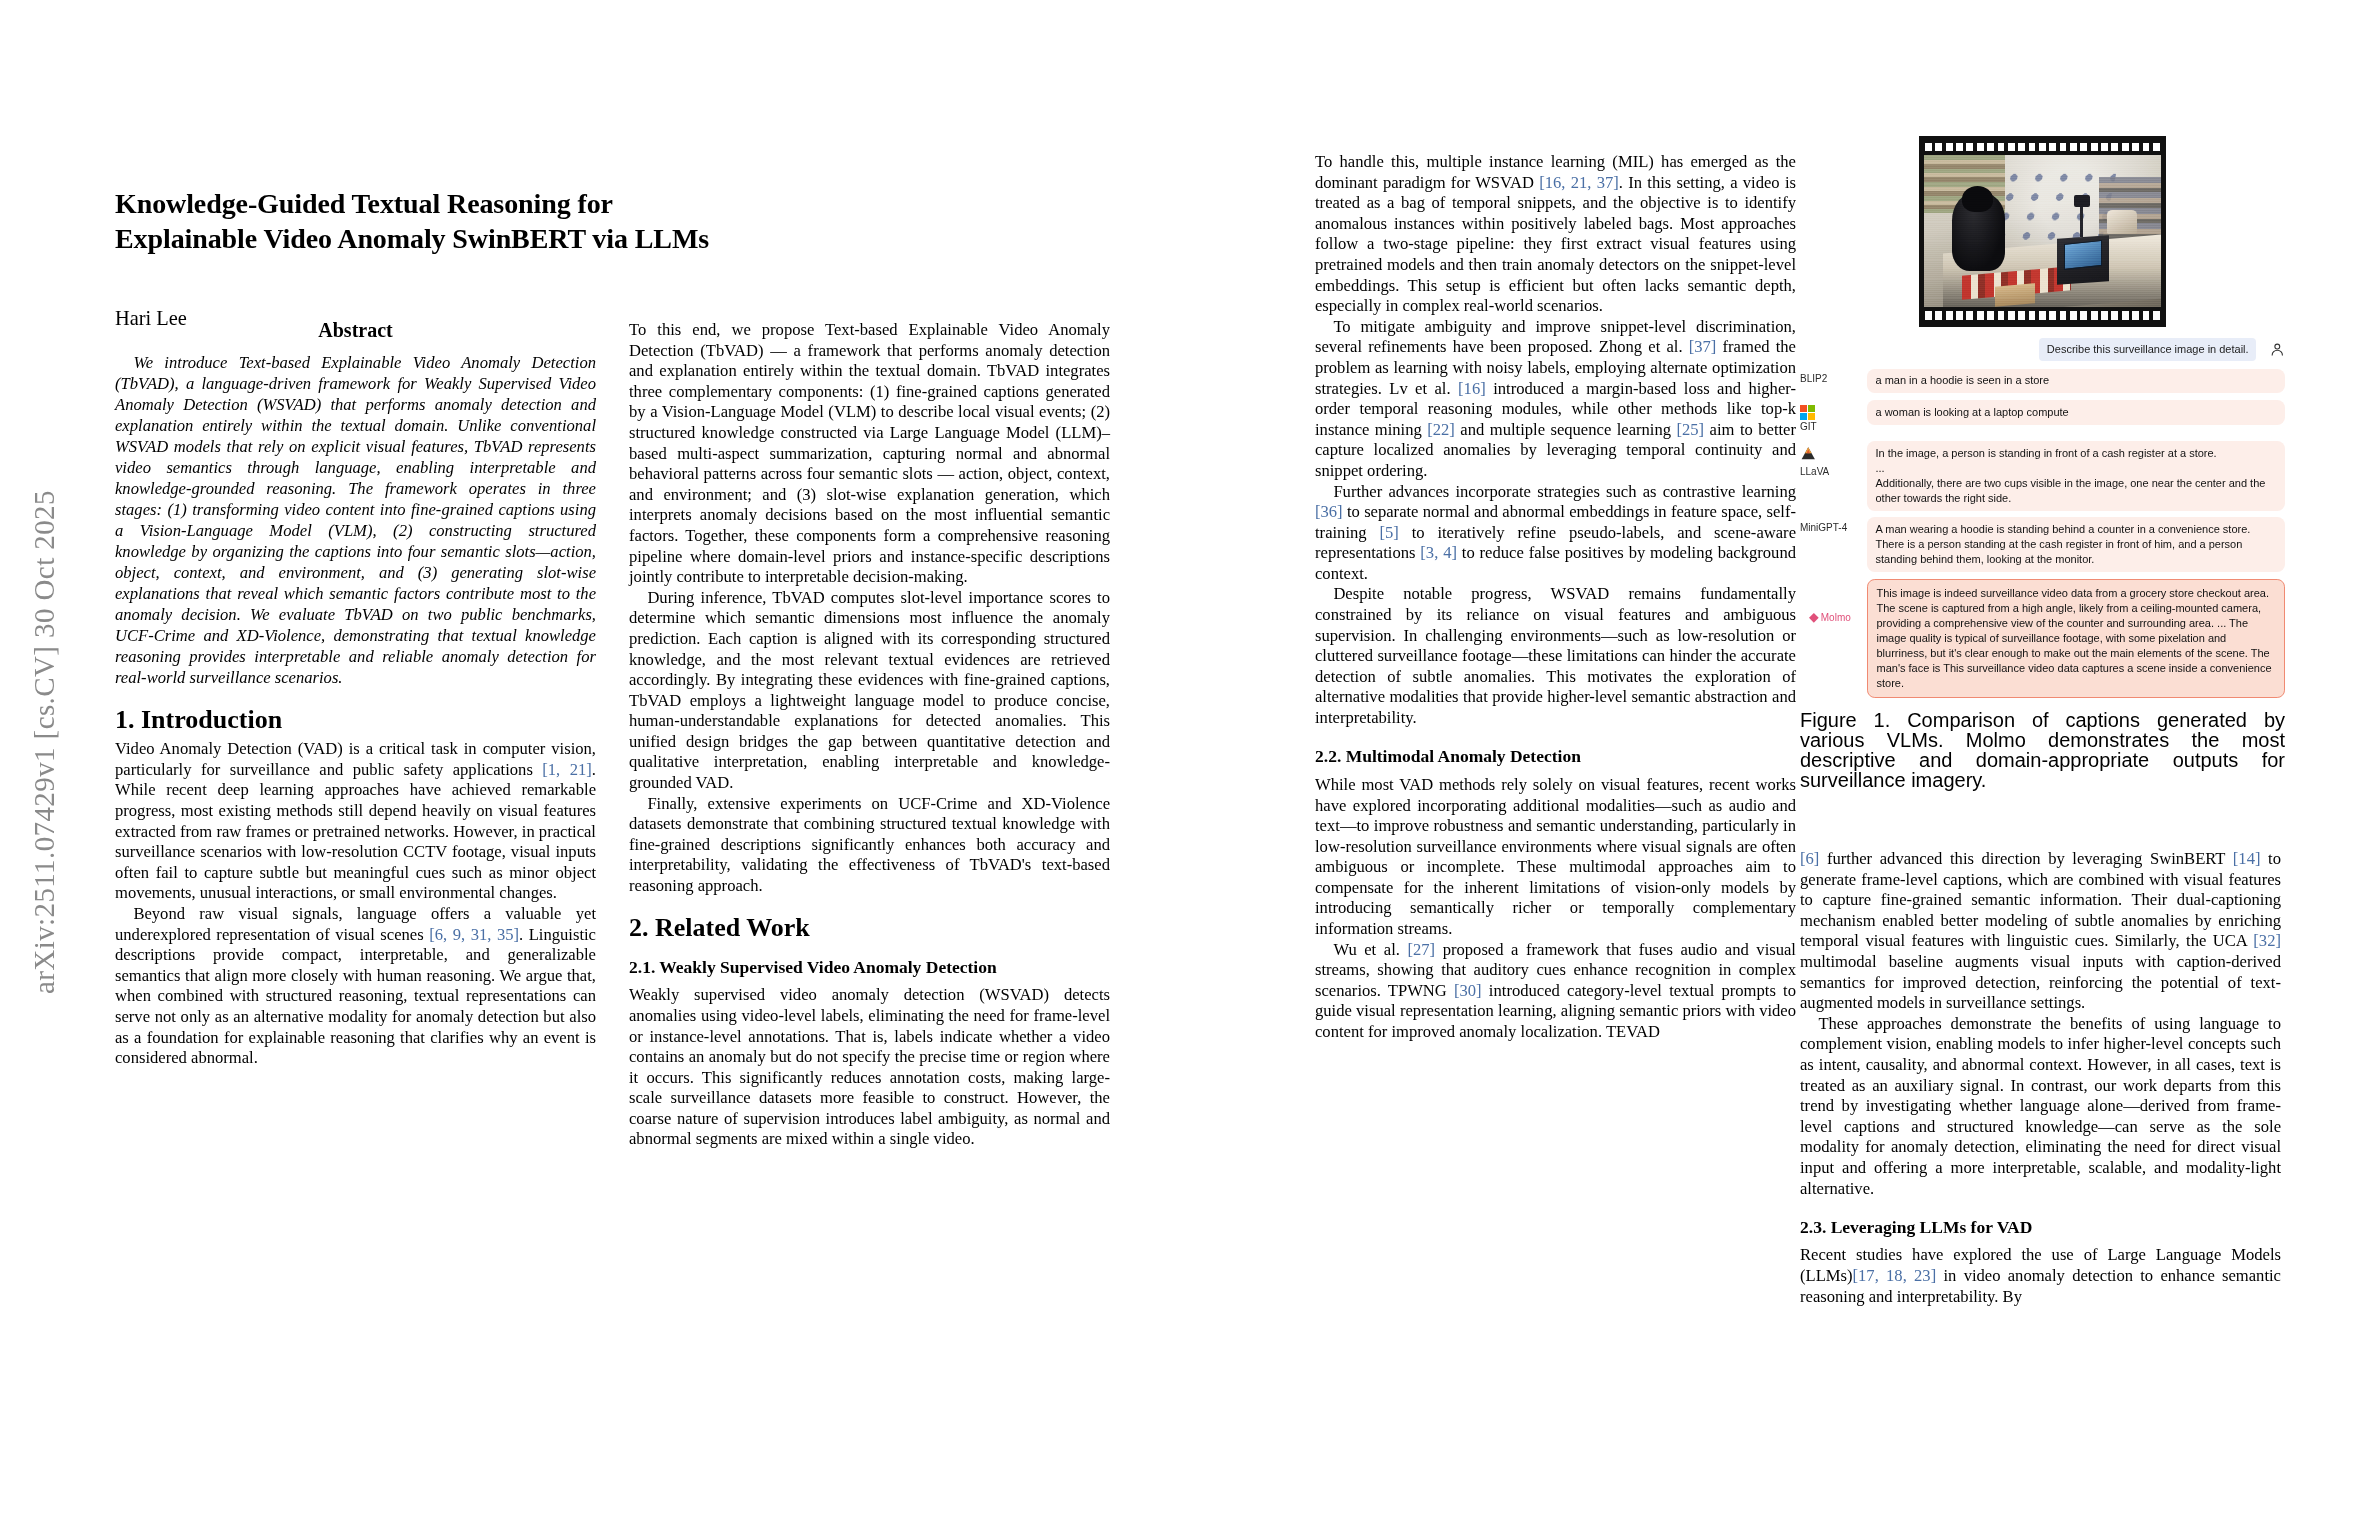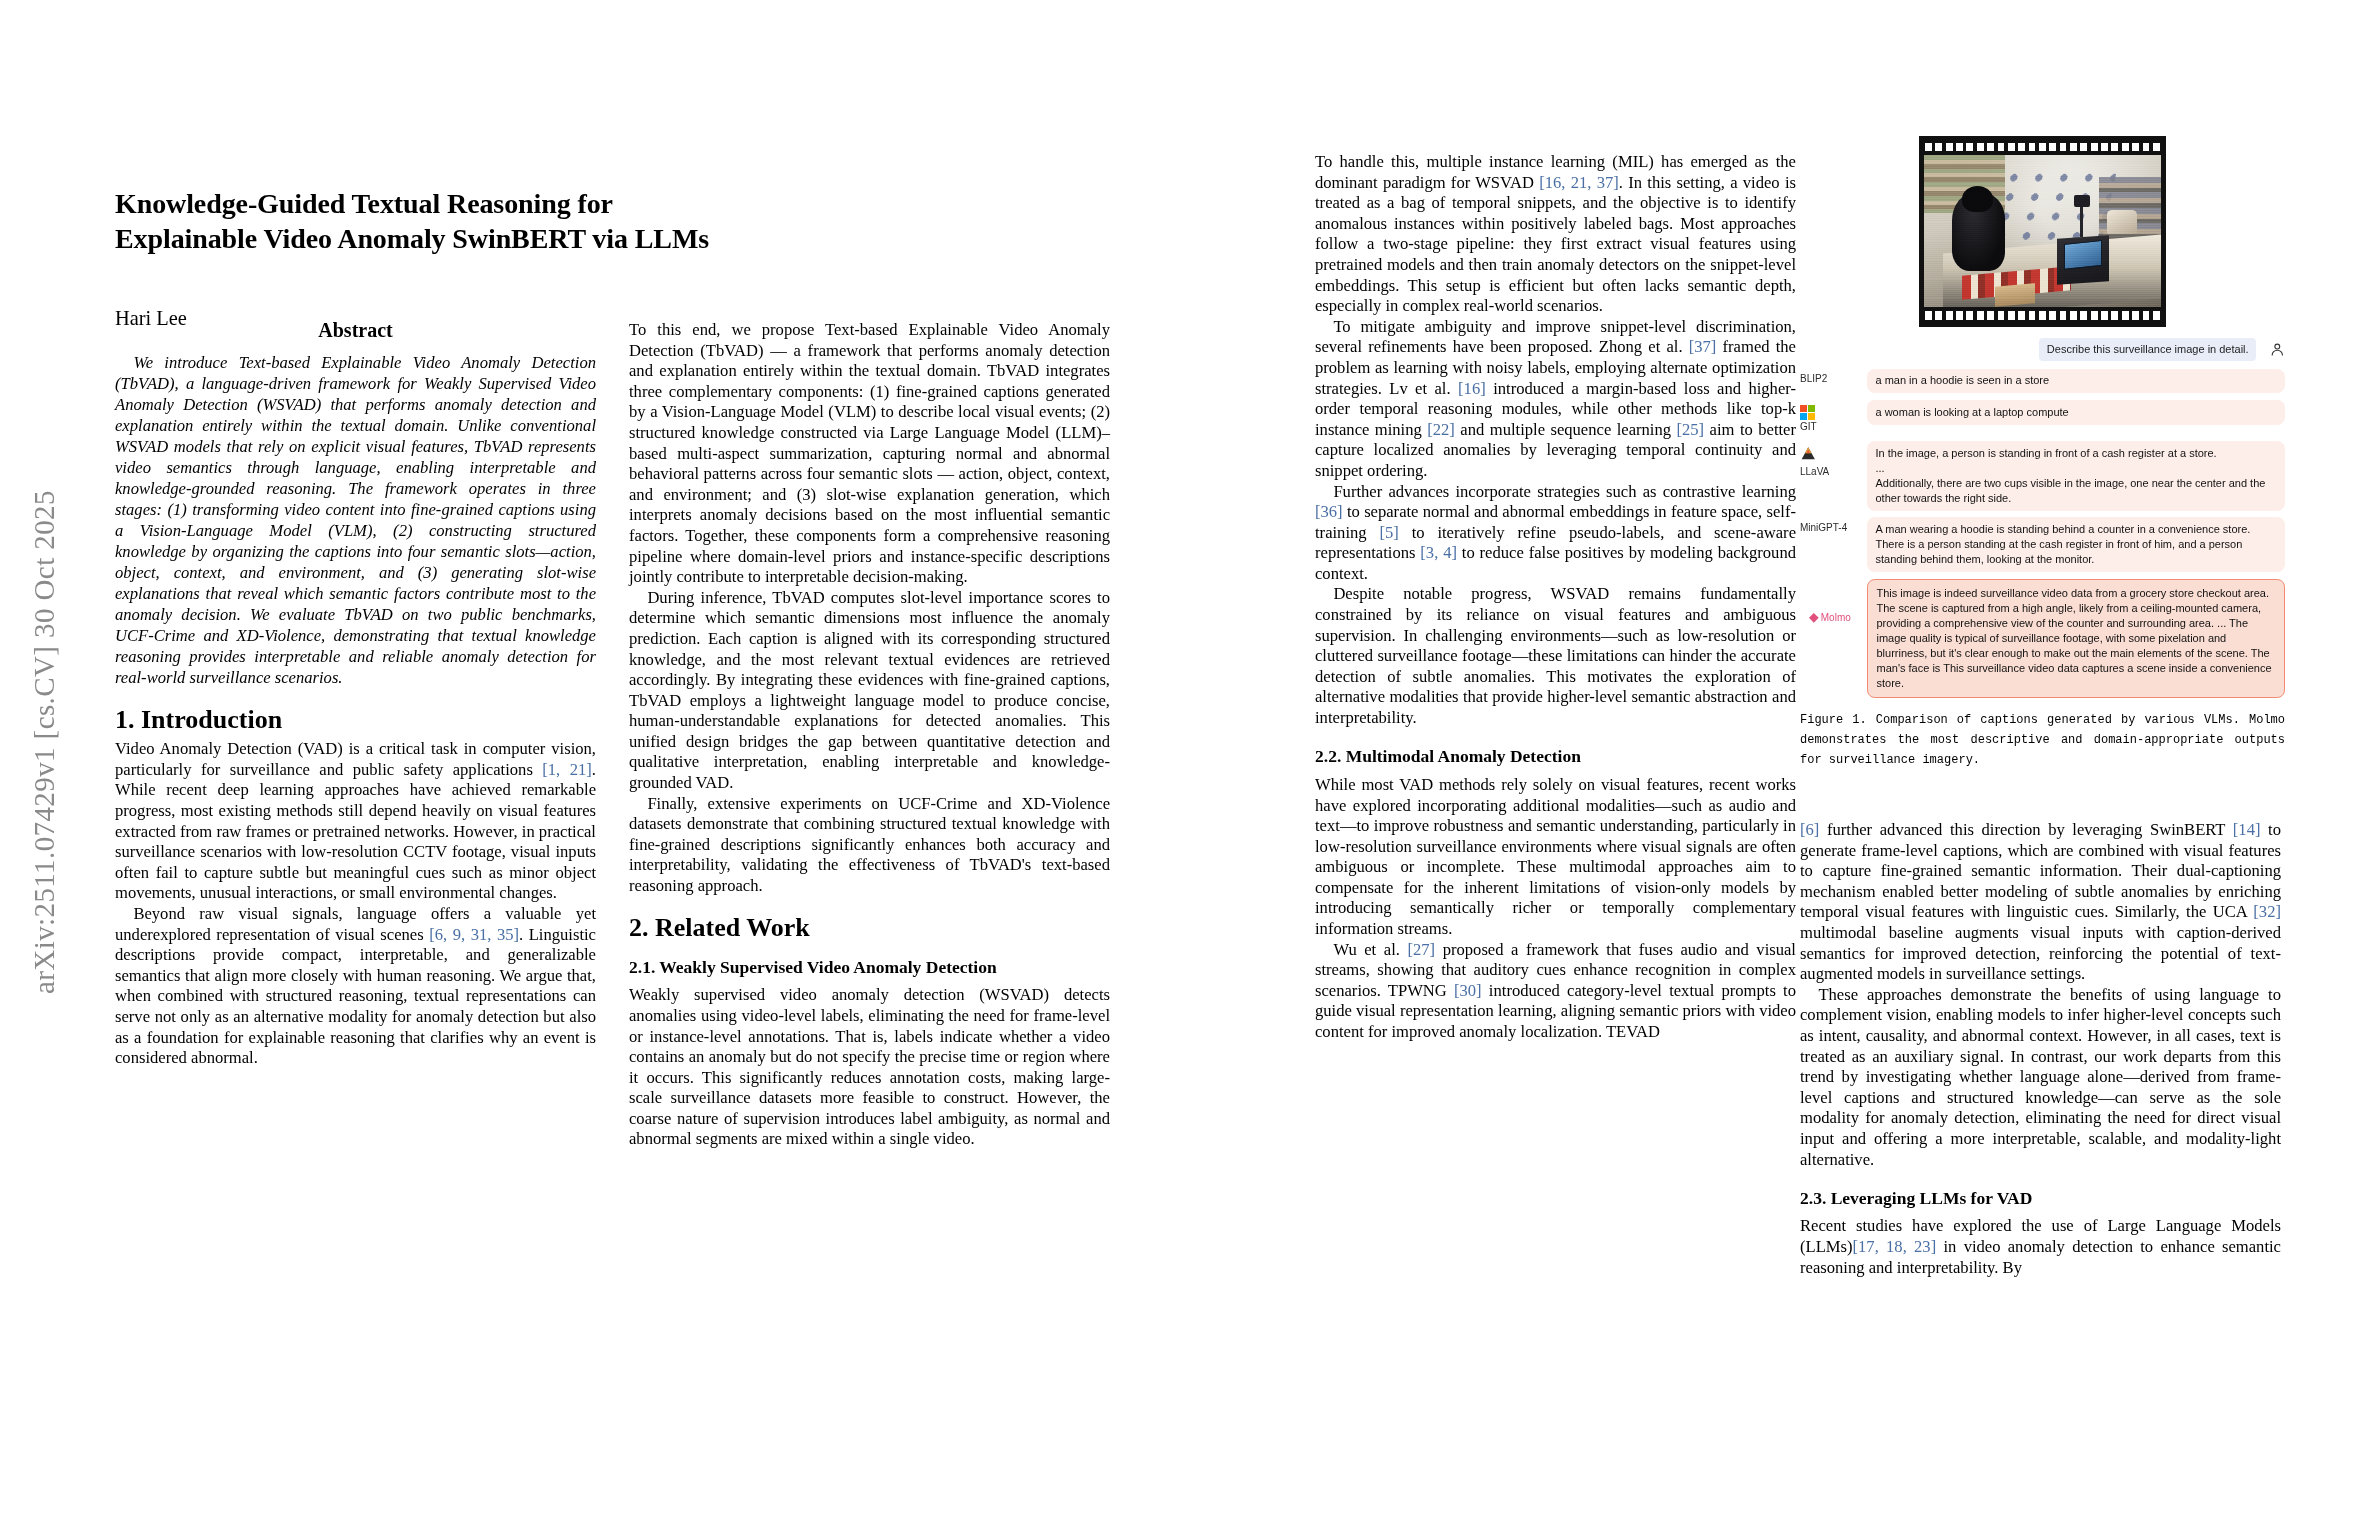--- a/index.html
+++ b/index.html
@@ -55,21 +55,21 @@
     width: 481px;
     font-size: 16.6px;
     line-height: 20.6px;
     text-align: justify;
     text-justify: inter-word;
     hyphens: auto;
   }
   #col1 { left: 115px; }
   #col2 { left: 629px; }
   #col3 { left: 1315px; }
-  #col4 { left: 1800px; }
+  #col4 { left: 1800px; margin-top: 29px; }
 
   
   #title-block {
     position: absolute;
     left: 115px;
     top: 186px;
     width: 996px;
   }
   #paper-title {
     font-size: 28px;
@@ -309,22 +309,22 @@
   }
   .bubble.highlight {
     background: #fbded3;
     border: 1.6px solid #f08a72;
     padding: 5.8px 8.7px;
   }
 
   #fig-caption {
     margin-top: 12.6px;
     width: 485px;
-    font-family: Liberation Mono, monospace;
-    font-size: 12px;
+    font-family: Liberation Sans, sans-serif;
+    font-size: 20px;
     line-height: 20px;
     text-align: justify;
   }
 
   
   #col4 { top: 820px; }
 </style>
 </head>
 <body>
 

